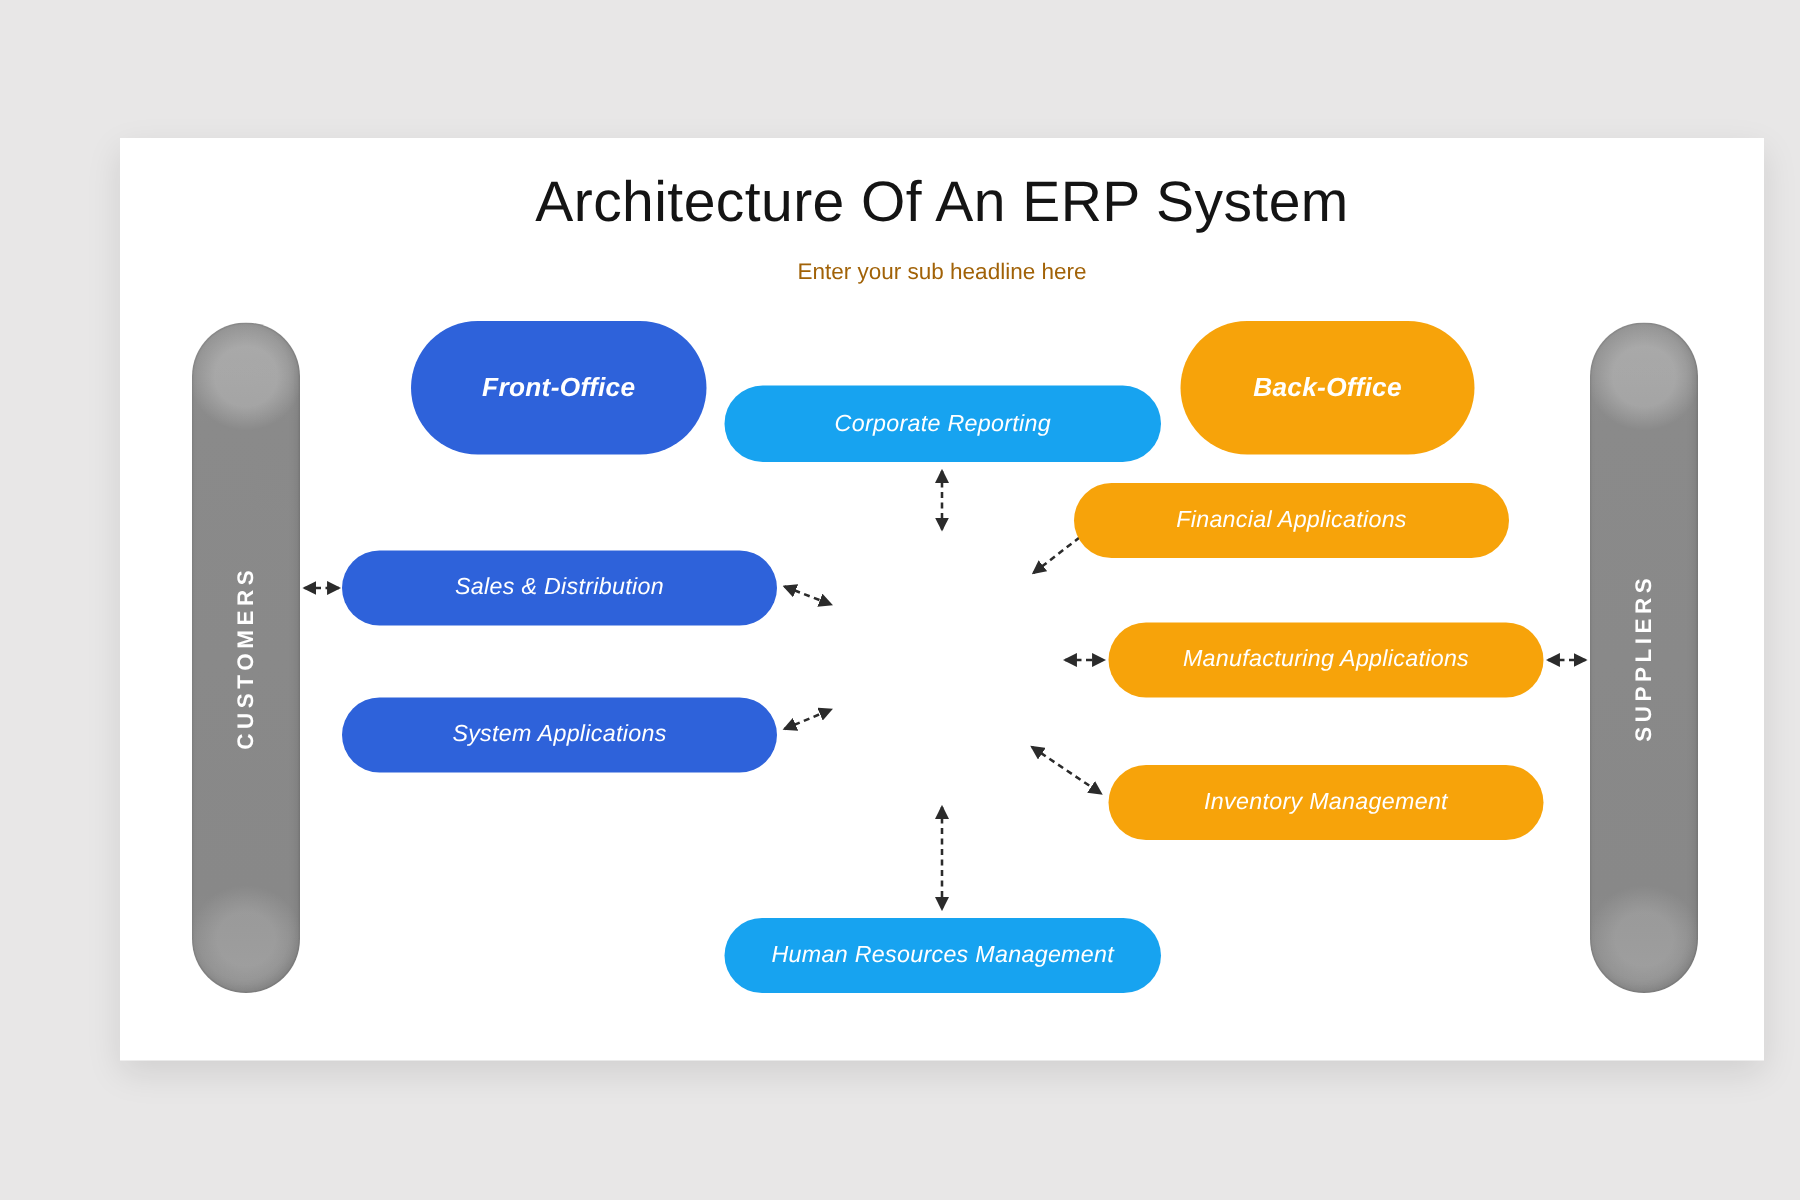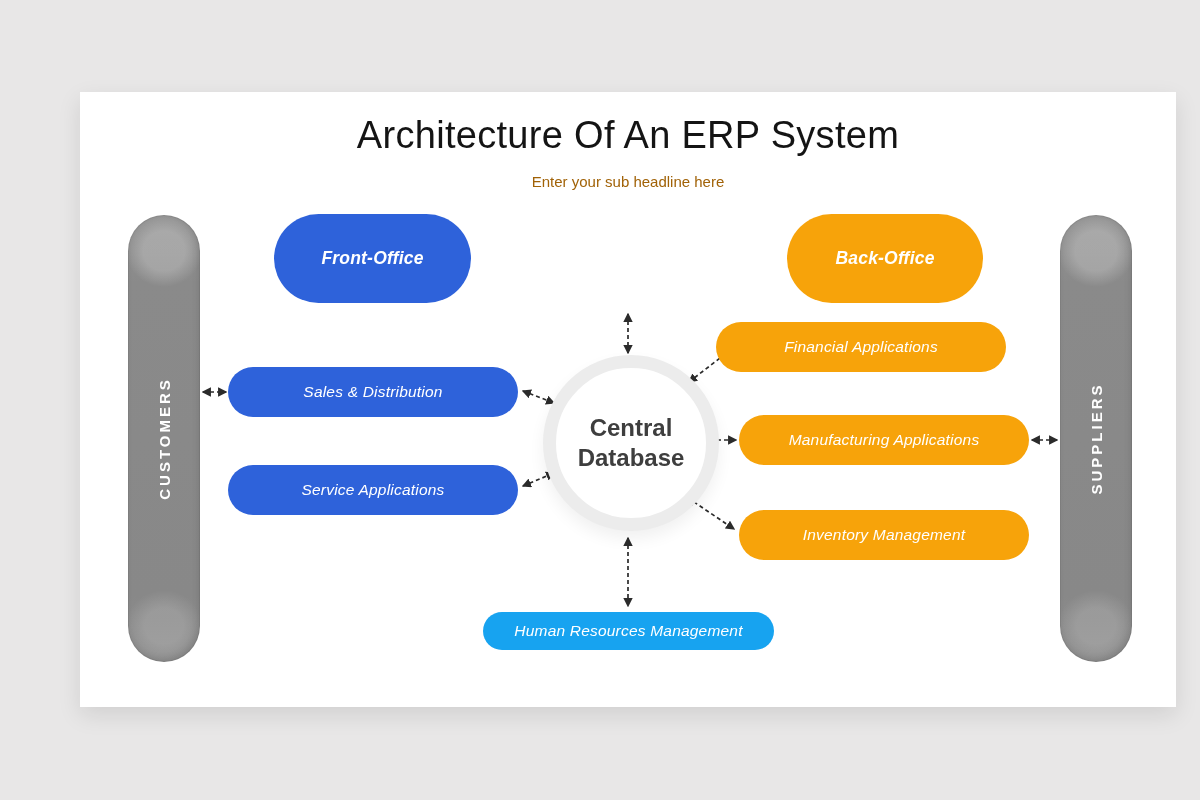--- a/index.html
+++ b/index.html
@@ -47,21 +47,21 @@
   .cyan{background:var(--light_blue);}
   .orange{background:var(--orange);}
   .p-fo{left:194px;top:122px;width:197px;height:89px;}
   .p-bo{left:707px;top:122px;width:196px;height:89px;}
   .p-cr{left:403px;top:165px;width:291px;height:51px;}
   .p-fa{left:636px;top:230px;width:290px;height:50px;}
   .p-sd{left:148px;top:275px;width:290px;height:50px;}
   .p-ma{left:659px;top:323px;width:290px;height:50px;}
   .p-sa{left:148px;top:373px;width:290px;height:50px;}
   .p-im{left:659px;top:418px;width:290px;height:50px;}
-  .p-hr{left:403px;top:520px;width:291px;height:38px;}
+  .p-hr{left:403px;top:520px;width:291px;height:50px;}
   .center-circle{
     position:absolute;left:463px;top:263px;width:150px;height:150px;
     border:13px solid #ececec;border-radius:50%;background:#ffffff;
     display:flex;align-items:center;justify-content:center;
     box-shadow:0 8px 16px rgba(0,0,0,0.06);
   }
   .center-circle .label{
     width:125px;text-align:center;
     font-size:24px;font-weight:700;color:#3e3e3e;line-height:1.25;
   }
@@ -99,36 +99,36 @@
     <line x1="123" y1="300" x2="146" y2="300" marker-start="url(#ah)" marker-end="url(#ah)"></line>
     <line x1="952" y1="348" x2="977" y2="348" marker-start="url(#ah)" marker-end="url(#ah)"></line>
   </svg>
 
   <div class="pill blue big p-fo">
     <span>Front-Office</span>
   </div>
   <div class="pill orange big p-bo">
     <span>Back-Office</span>
   </div>
+  <div class="pill cyan p-cr">
+    <span>Corporate Reporting</span>
+  </div>
   <div class="pill orange p-fa">
     <span>Financial Applications</span>
   </div>
   <div class="pill blue p-sd">
     <span>Sales &amp; Distribution</span>
   </div>
   <div class="pill orange p-ma">
     <span>Manufacturing Applications</span>
   </div>
   <div class="pill blue p-sa">
-    <span>Service Applications</span>
+    <span>System Applications</span>
   </div>
   <div class="pill orange p-im">
     <span>Inventory Management</span>
   </div>
   <div class="pill cyan p-hr">
     <span>Human Resources Management</span>
   </div>
 
-  <div class="center-circle">
-    <div class="label">Central Database</div>
-  </div>
 
 </div>
 
 </body></html>

